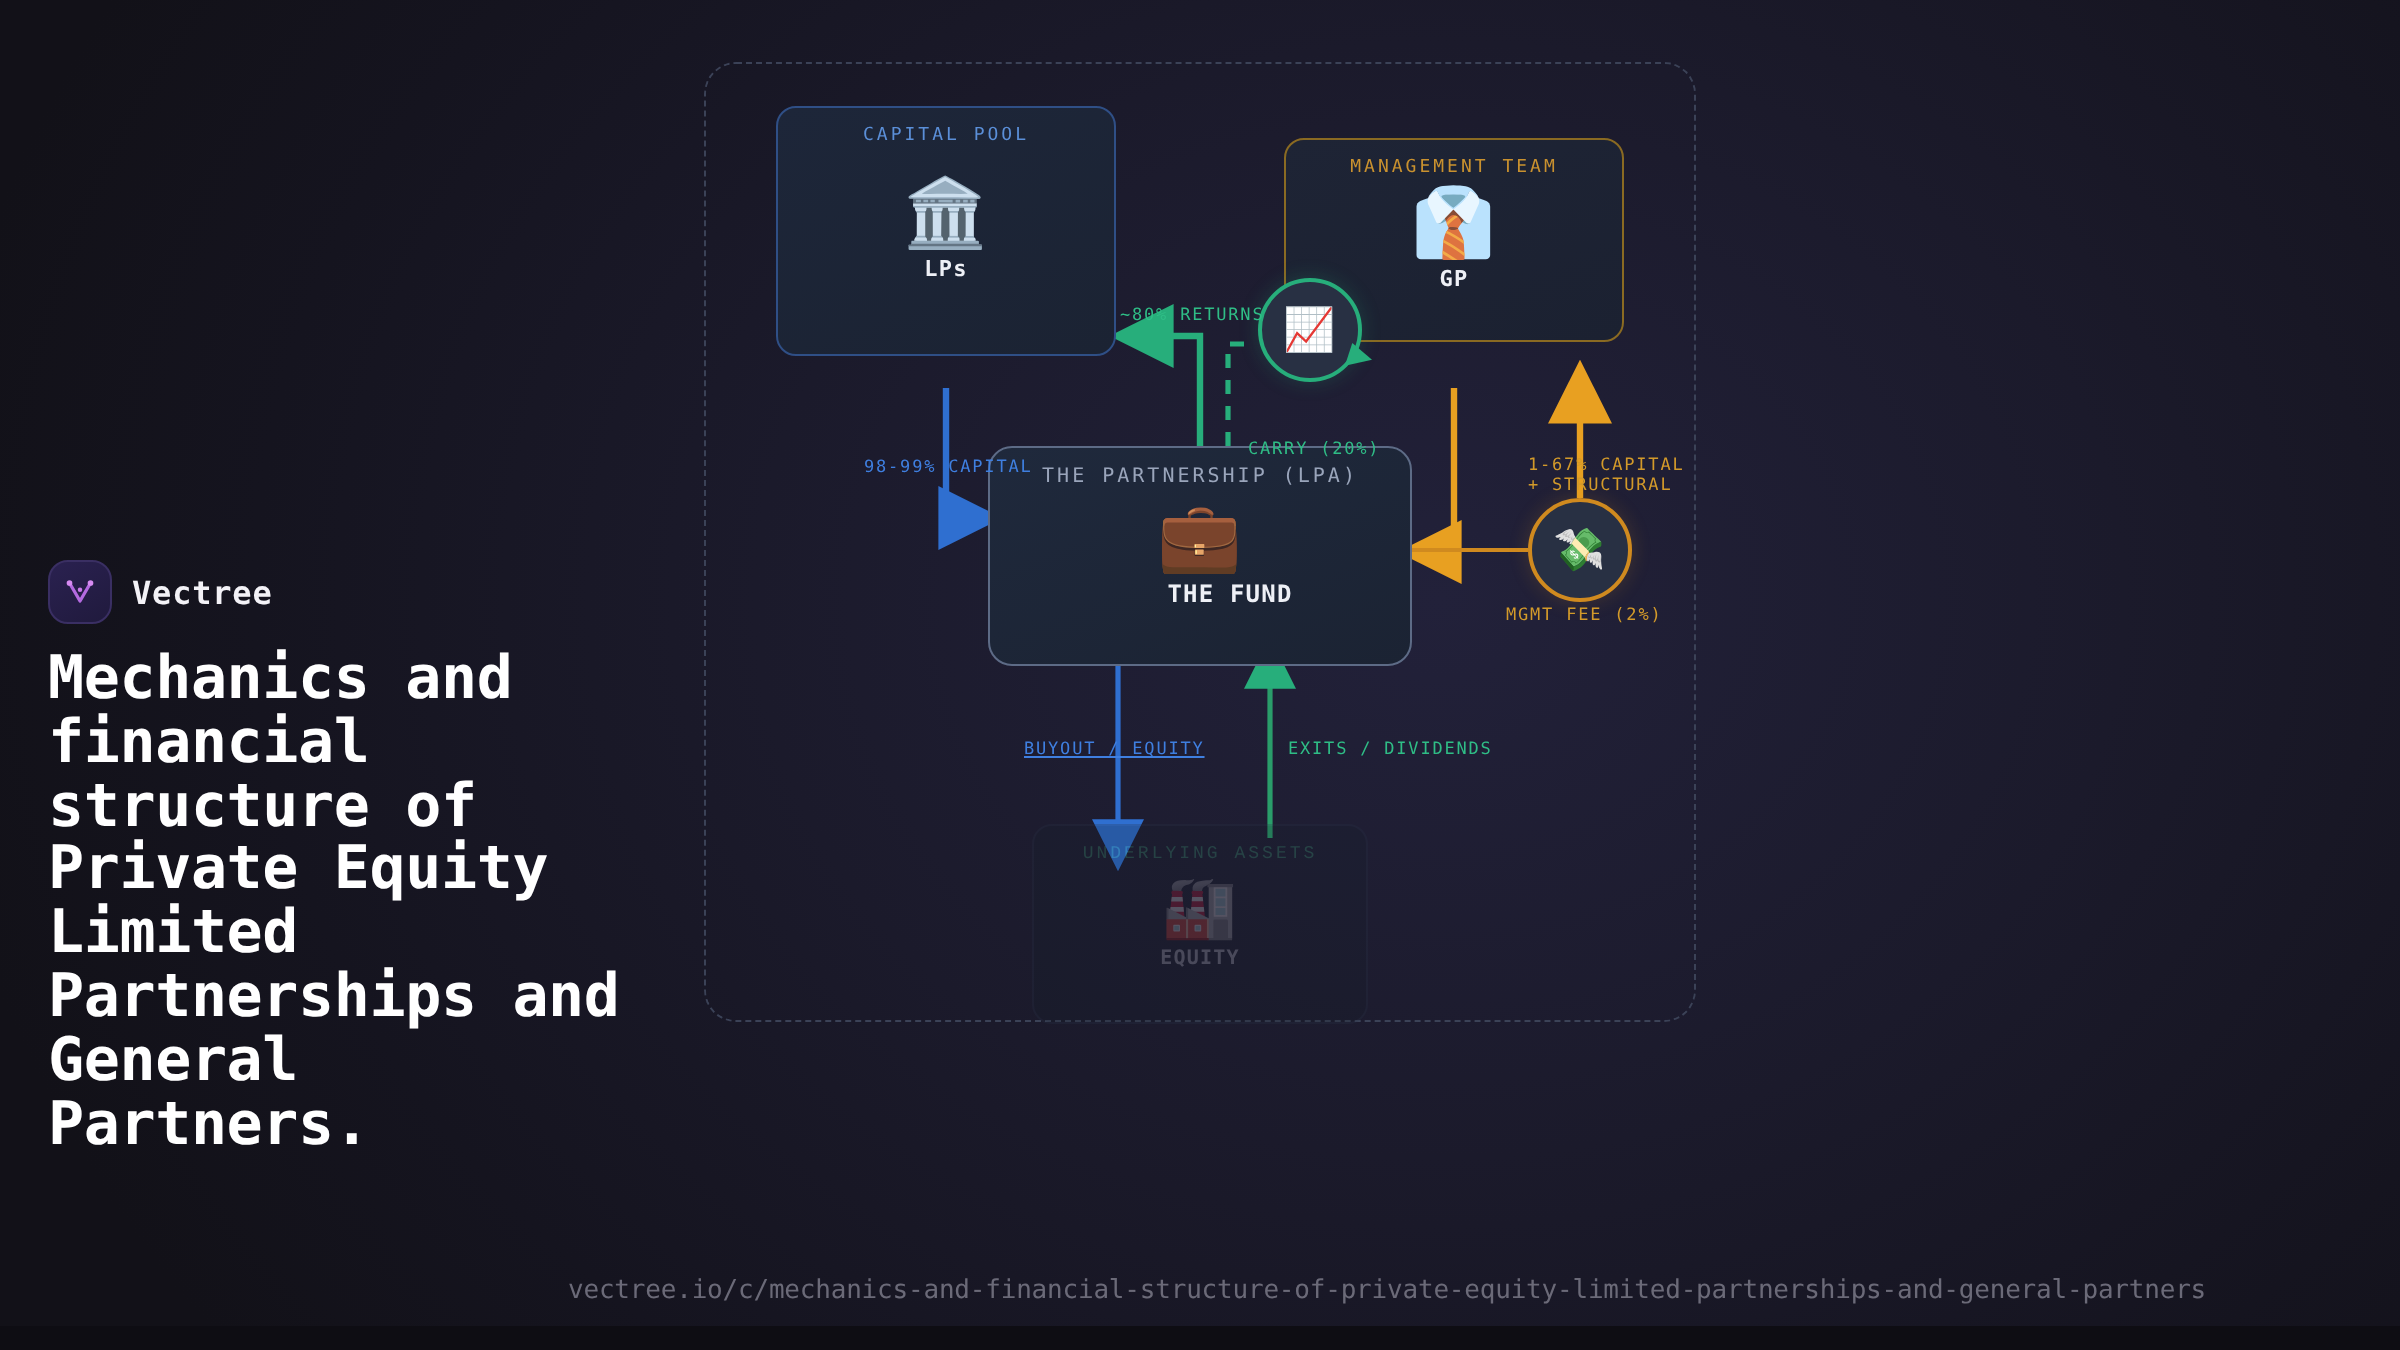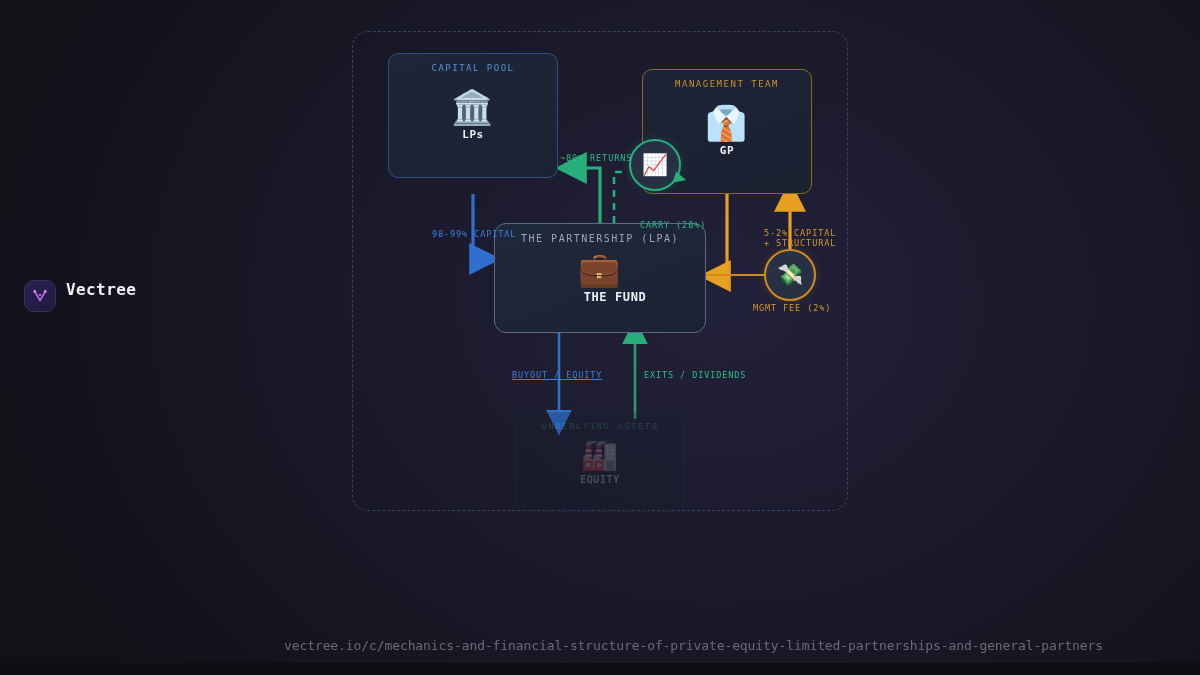--- a/index.html
+++ b/index.html
@@ -24,21 +24,21 @@
     background: #0e0d13;
     pointer-events: none;
   }
 
   
   .left-panel {
     position: absolute;
     left: 24px; top: 280px;
     width: 300px;
   }
-  .brand-row { display: flex; align-items: flex-start; gap: 10px; margin-bottom: 12px; }
+  .brand-row { display: flex; align-items: center; gap: 10px; margin-bottom: 12px; }
   .brand-logo {
     width: 32px; height: 32px; border-radius: 10px;
     background: linear-gradient(150deg, #2a2150 0%, #201a3d 100%);
     border: 1px solid #3a2f63;
     display: flex; align-items: center; justify-content: center;
     flex: 0 0 auto;
   }
   .brand-name {
     color: #f3f2f7; font-size: 16px; font-weight: bold;
     letter-spacing: 0.4px;
@@ -109,21 +109,21 @@
   
   .node-capital {
     left: 36px; top: 22px; width: 170px; height: 125px;
     background: linear-gradient(160deg, #1d2639 0%, #1b2333 100%);
     border: 1px solid #2f4f86;
   }
   .node-capital .node-title { color: #5b8fd8; }
 
   
   .node-mgmt {
-    left: 290px; top: 38px; width: 170px; height: 125px;
+    left: 290px; top: 38px; width: 170px; height: 102px;
     background: linear-gradient(160deg, #1e2435 0%, #1b2131 100%);
     border: 1px solid #8a6a22;
   }
   .node-mgmt .node-title { color: #c9912f; }
 
   
   .node-partnership {
     left: 142px; top: 192px; width: 212px; height: 110px;
     background: linear-gradient(160deg, #1f293c 0%, #1b2333 100%);
     border: 1px solid #5d6b86;
@@ -172,21 +172,21 @@
   }
 
   
   .edge-label {
     position: absolute;
     font-size: 8.5px;
     letter-spacing: 0.9px;
     white-space: nowrap;
   }
   .lbl-returns   { left: 208px; top: 122px; color: #2fbd86; }
-  .lbl-carry     { left: 288px; top: 189px; color: #2fbd86; }
+  .lbl-carry     { left: 272px; top: 189px; color: #2fbd86; }
   .lbl-capital98 { left:  80px; top: 198px; color: #3f7fe0; }
   .lbl-capital12 { left: 412px; top: 197px; color: #d39a2a; }
   .lbl-capital12 span { display: block; }
   .lbl-mgmtfee   { left: 401px; top: 272px; color: #d39a2a; }
   .lbl-buyout    { left: 160px; top: 339px; color: #3f7fe0; text-decoration: underline; }
   .lbl-exits     { left: 292px; top: 339px; color: #2fbd86; }
 
   svg.wires { position: absolute; inset: 0; width: 496px; height: 480px; overflow: visible; }
 </style>
 </head>
@@ -199,20 +199,21 @@
       <div class="brand-logo">
         <svg width="18" height="18" viewBox="0 0 24 24" aria-hidden="true">
           <path d="M5 6 L12 18 L19 6" fill="none" stroke="#b46ae0" stroke-width="2.2" stroke-linecap="round" stroke-linejoin="round"></path>
           <circle cx="5" cy="6" r="1.9" fill="#d78bf2"></circle>
           <circle cx="19" cy="6" r="1.9" fill="#d78bf2"></circle>
           <circle cx="12" cy="10.5" r="1.5" fill="#c97bea"></circle>
         </svg>
       </div>
       <div class="brand-name">Vectree</div>
     </div>
+    <div class="headline">Mechanics and financial structure of Private Equity Limited Partnerships and General Partners.</div>
   </div>
 
   <div class="url-bar">vectree.io/c/mechanics-and-financial-structure-of-private-equity-limited-partnerships-and-general-partners</div>
 
   <div class="schematic">
     <div class="schematic-frame"></div>
 
     <svg class="wires" viewBox="0 0 496 480">
       <defs>
         <marker id="ar-green" markerWidth="10" markerHeight="10" refX="4" refY="5" orient="auto">
@@ -280,21 +281,21 @@
       <span class="tail"></span>
     </div>
     <div class="badge badge-fee">
       <span>💸</span>
     </div>
 
     <div class="edge-label lbl-returns">~80% RETURNS</div>
     <div class="edge-label lbl-carry">CARRY (20%)</div>
     <div class="edge-label lbl-capital98">98-99% CAPITAL</div>
     <div class="edge-label lbl-capital12">
-      <span>5-2% CAPITAL</span>
+      <span>1-67% CAPITAL</span>
       <span>+ STRUCTURAL</span>
     </div>
     <div class="edge-label lbl-mgmtfee">MGMT FEE (2%)</div>
     <div class="edge-label lbl-buyout">BUYOUT / EQUITY</div>
     <div class="edge-label lbl-exits">EXITS / DIVIDENDS</div>
   </div>
 
 </div>
 
 </body></html>

